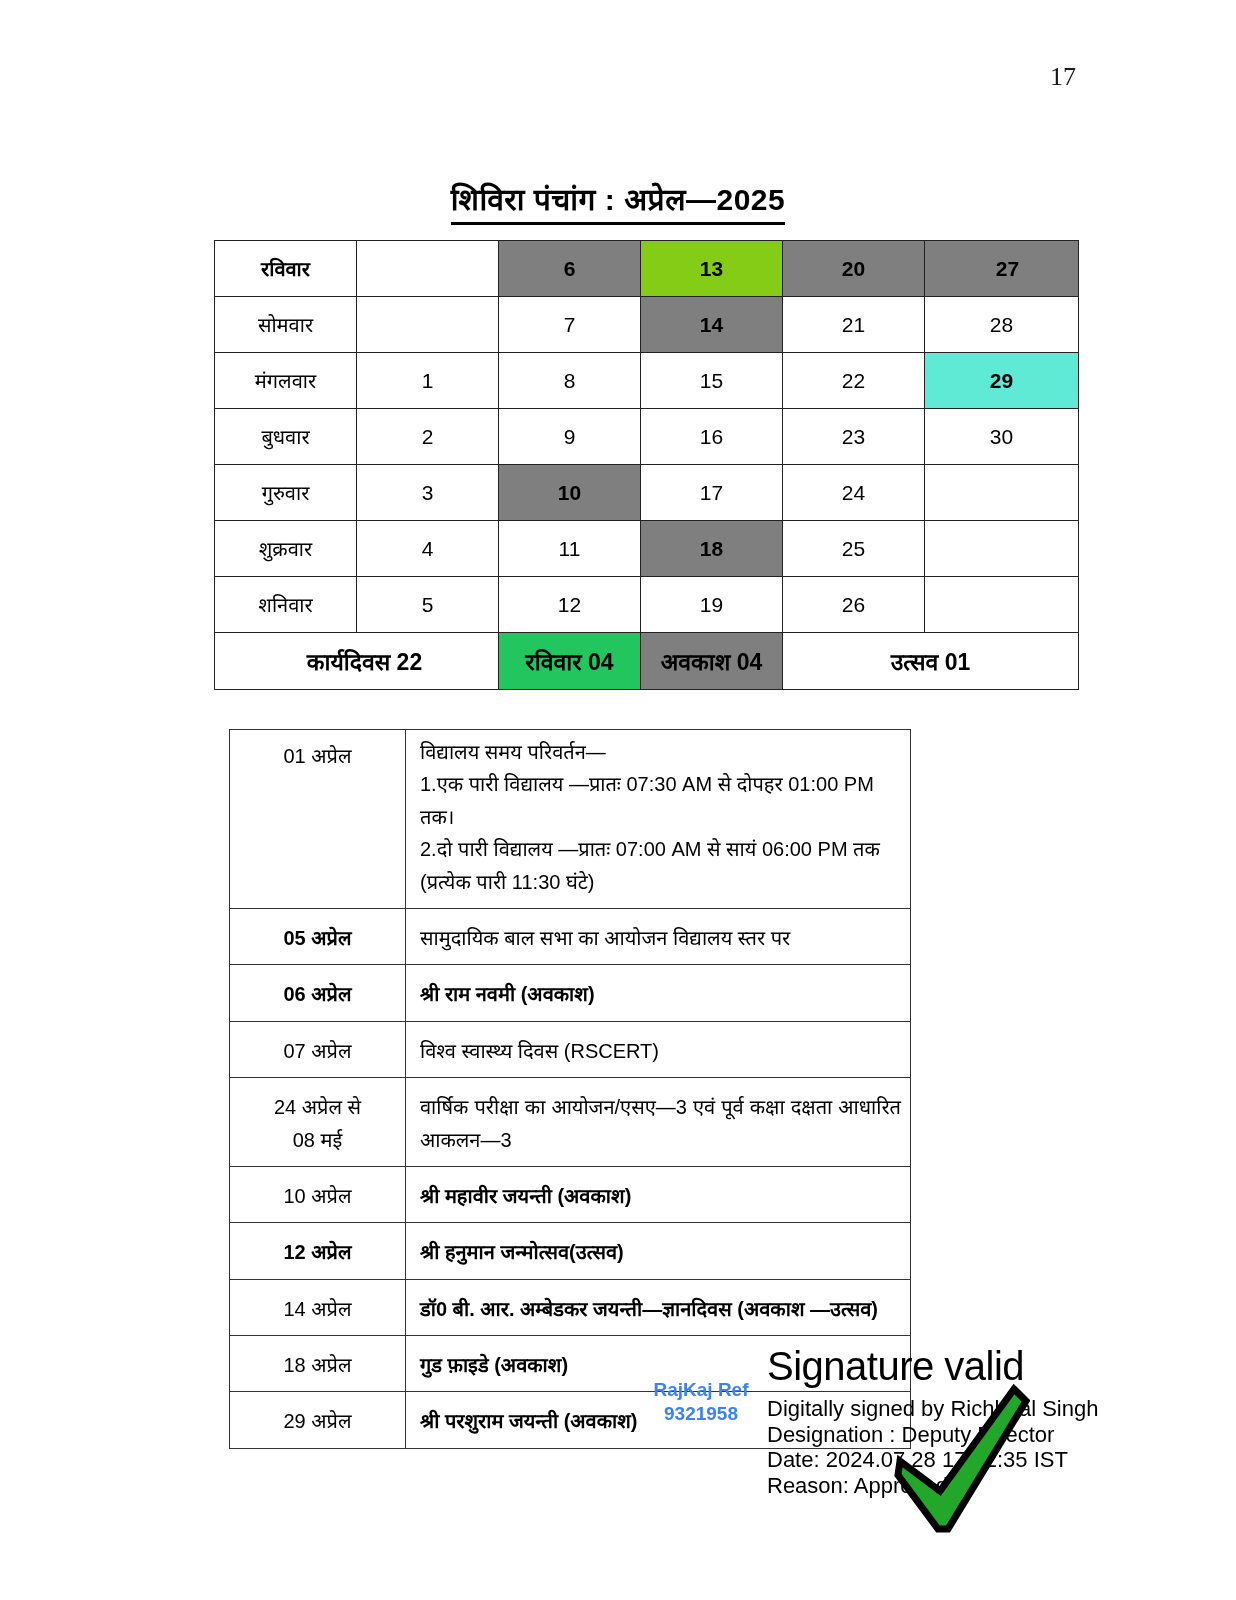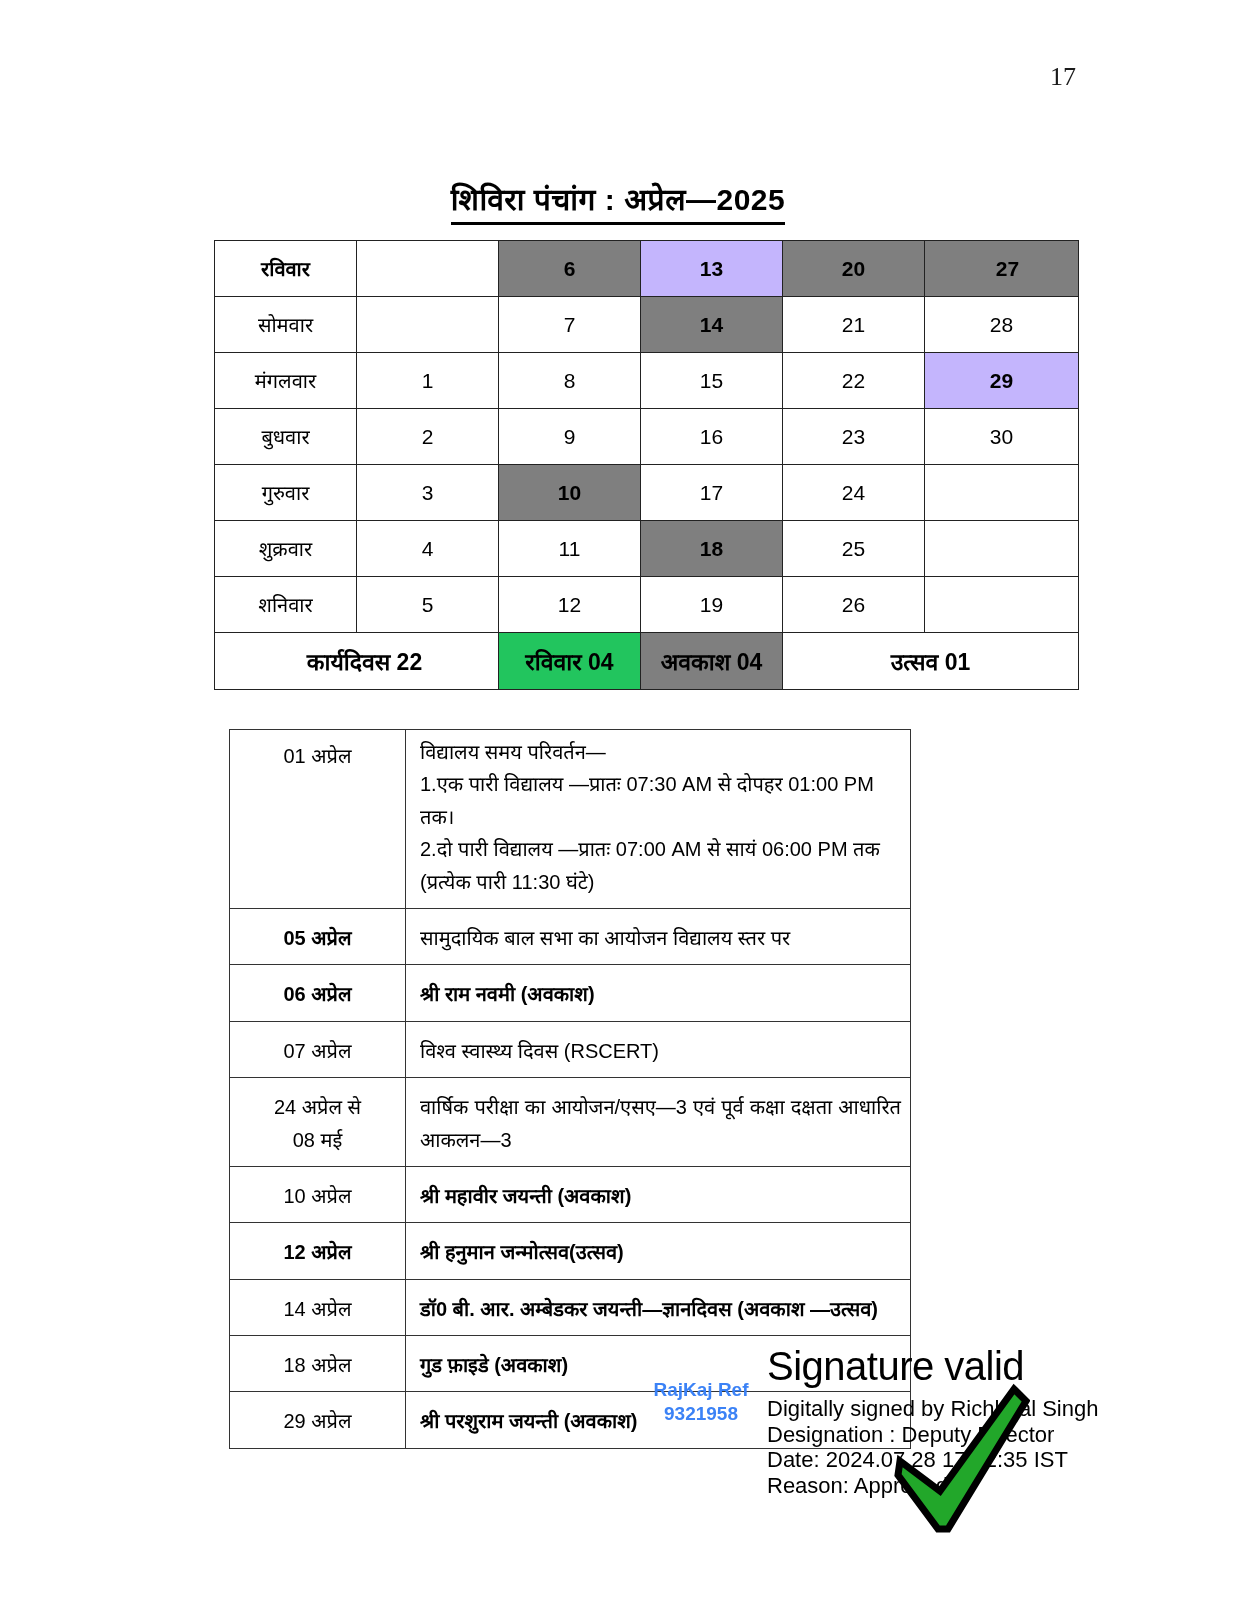--- a/index.html
+++ b/index.html
@@ -172,39 +172,39 @@
   <span>शिविरा पंचांग : अप्रेल—2025</span>
 </div>
 
 <div class="calendar-wrap">
   <table class="calendar">
     <tbody>
         <tr class="row-sunday">
           <td class="dayname">रविवार</td>
           <td class="num"></td>
           <td class="num shaded" style="background: rgb(127, 127, 127);">6</td>
-          <td class="num shaded" style="background: #c4b5fd; margin-top: 18px;">13</td>
+          <td class="num shaded" style="background: #84cc16; margin-top: 18px;">13</td>
           <td class="num shaded" style="background: rgb(127, 127, 127);">20</td>
           <td class="num shaded" style="background: rgb(127, 127, 127); padding-left: 12px;">27</td>
         </tr>
         <tr>
           <td class="dayname">सोमवार</td>
           <td class="num"></td>
           <td class="num">7</td>
           <td class="num shaded" style="background: rgb(127, 127, 127);">14</td>
           <td class="num">21</td>
           <td class="num">28</td>
         </tr>
         <tr>
           <td class="dayname">मंगलवार</td>
           <td class="num">1</td>
           <td class="num">8</td>
           <td class="num">15</td>
           <td class="num">22</td>
-          <td class="num shaded" style="background: #c4b5fd;">29</td>
+          <td class="num shaded" style="background: #5eead4;">29</td>
         </tr>
         <tr>
           <td class="dayname">बुधवार</td>
           <td class="num">2</td>
           <td class="num">9</td>
           <td class="num">16</td>
           <td class="num">23</td>
           <td class="num">30</td>
         </tr>
         <tr>

